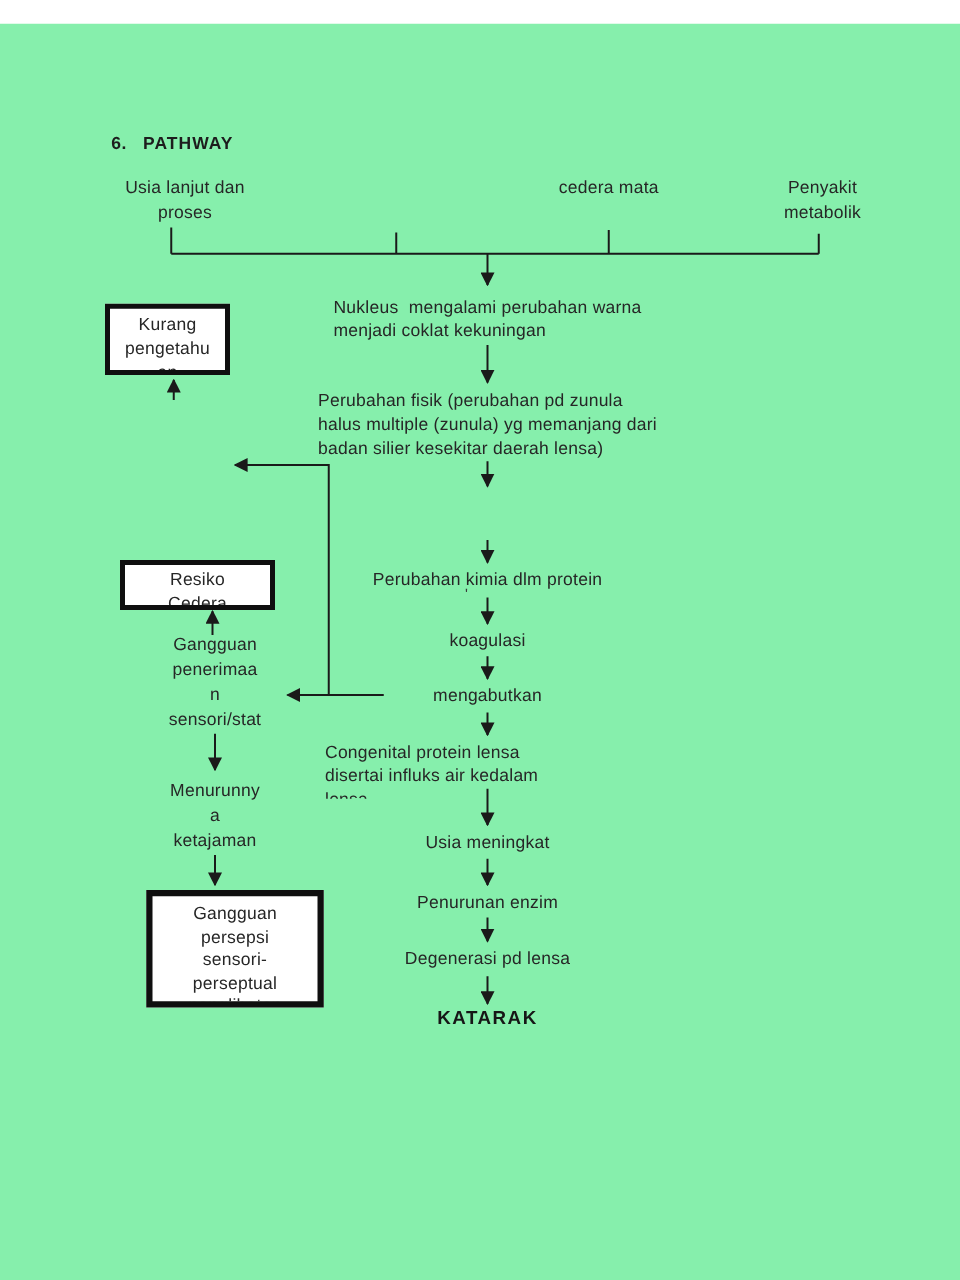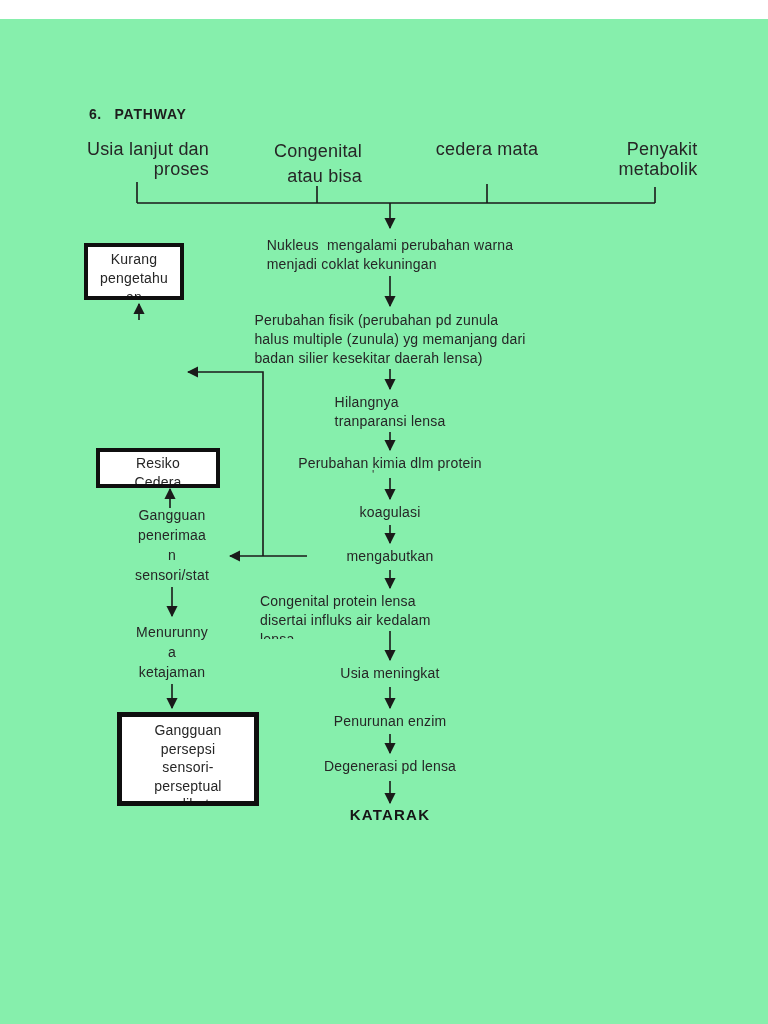--- a/index.html
+++ b/index.html
@@ -3,22 +3,22 @@
 <meta charset="utf-8">
 <style>
   html,body{margin:0;padding:0;background:#ffffff;}
   .page{
     position:relative;width:768px;height:1024px;background:#86efac;overflow:hidden;
     font-family:Liberation Sans, sans-serif;color:#262626;margin-top:19px;
   }
   .heading{position:absolute;font-size:14px;font-weight:bold;letter-spacing:.4px;color:#1d1d1d;}
   .heading .gap{margin-left:13px;letter-spacing:.8px;}
   .cause{
-    position:absolute;transform:translateX(-50%);text-align:right;
-    white-space:pre-wrap;font-size:18px;line-height:20px;letter-spacing:.2px;
+    position:absolute;transform:translateX(-50%);text-align:center;
+    white-space:pre-wrap;font-size:14px;line-height:20px;letter-spacing:.2px;
   }
   .cause.wide-gap{line-height:25px;}
   .node{
     position:absolute;transform:translateX(-50%);text-align:left;
     white-space:pre-wrap;font-size:14px;line-height:19px;letter-spacing:.2px;
   }
   .sidetext{
     position:absolute;transform:translateX(-50%);text-align:center;
     white-space:pre-wrap;font-size:14px;line-height:20px;letter-spacing:.2px;
   }
@@ -72,33 +72,29 @@
       <line x1="172" y1="665" x2="172" y2="689" marker-end="url(#ah)"></line>
     </g>
   </svg>
 
   <div class="heading" style="left:89px;top:87px">
     <span>6.</span><span class="gap">PATHWAY</span>
   </div>
 
   <div class="cause" style="left:148px;top:120px">Usia lanjut dan
 proses</div>
-  <div class="cause wide-gap" style="left:318px;top:120px">Congenital
-atau bisa</div>
   <div class="cause" style="left:487px;top:120px">cedera mata</div>
   <div class="cause" style="left:658px;top:120px">Penyakit
 metabolik</div>
 
   <div class="node" style="left:390px;top:217px">Nukleus  mengalami perubahan warna
 menjadi coklat kekuningan</div>
   <div class="node" style="left:390px;top:292px">Perubahan fisik (perubahan pd zunula
 halus multiple (zunula) yg memanjang dari
 badan silier kesekitar daerah lensa)</div>
-  <div class="node" style="left:390px;top:374px">Hilangnya
-tranparansi lensa</div>
   <div class="node" style="left:390px;top:435px">Perubahan kimia dlm protein</div>
   <div class="stray" style="left:372px;top:449px">'</div>
   <div class="node" style="left:390px;top:484px">koagulasi</div>
   <div class="node" style="left:390px;top:528px">mengabutkan</div>
   <div class="node clipbox" style="left:390px;top:573px;width:260px">Congenital protein lensa
 disertai influks air kedalam
 lensa</div>
   <div class="node" style="left:390px;top:645px">Usia meningkat</div>
   <div class="node" style="left:390px;top:693px">Penurunan enzim</div>
   <div class="node" style="left:390px;top:738px">Degenerasi pd lensa</div>

